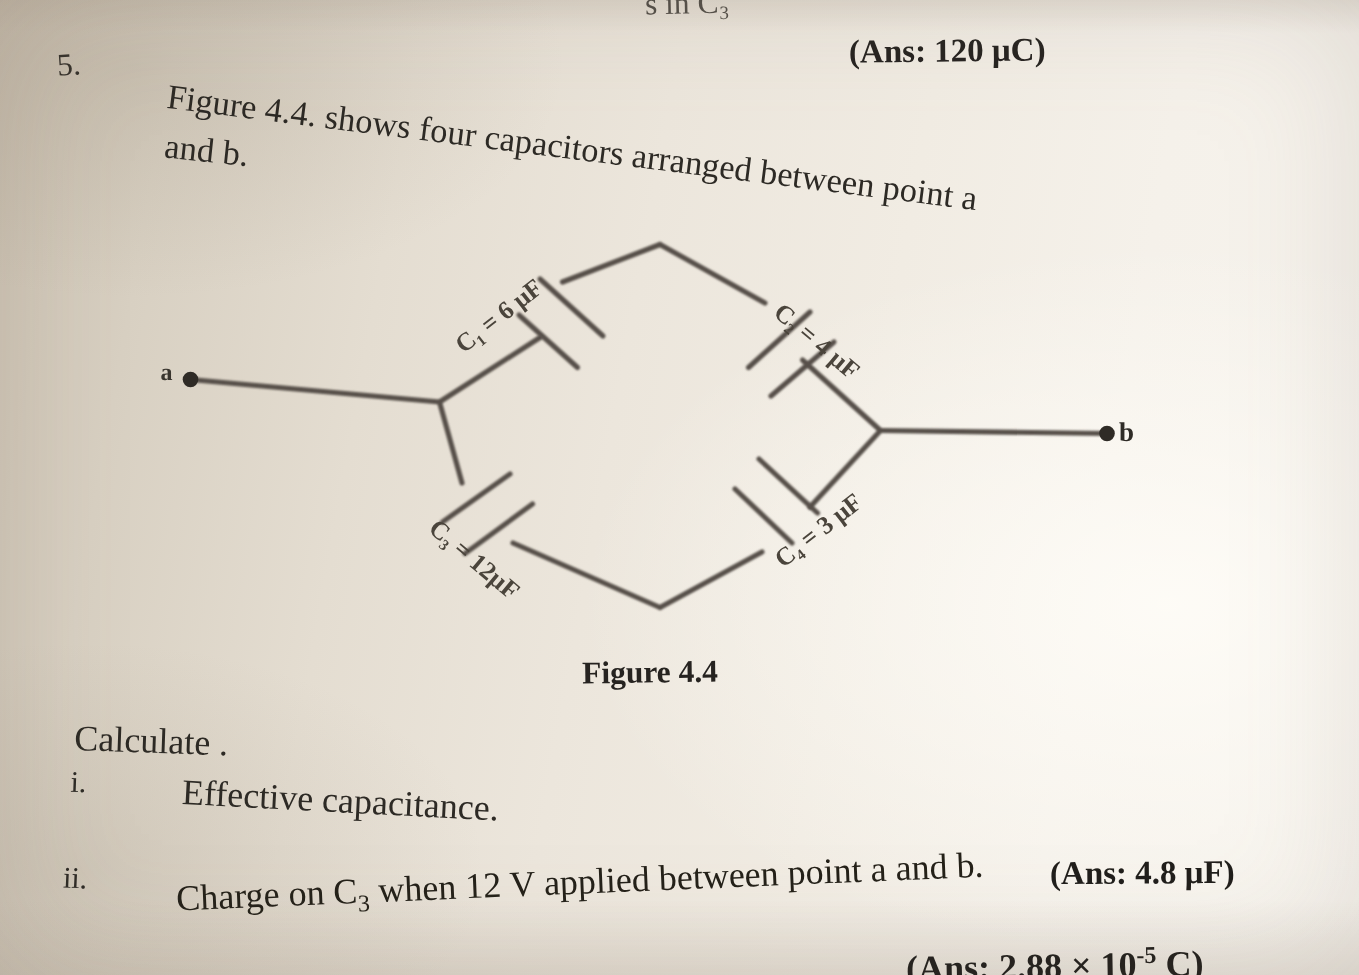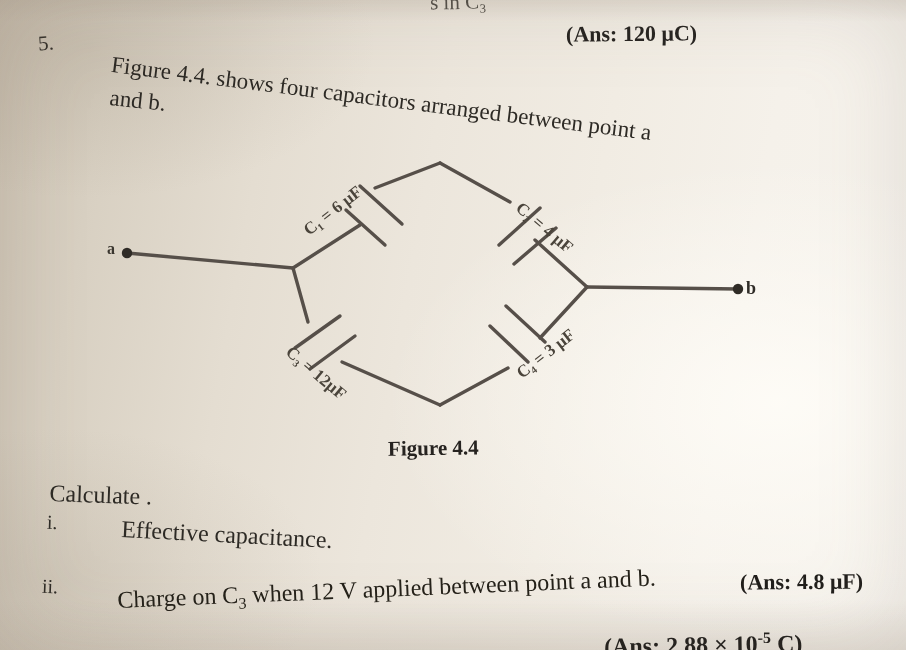--- a/index.html
+++ b/index.html
@@ -177,21 +177,21 @@
     color: #2d2a25;
   }
   #item-i-text {
     left: 122px; top: 517px;
     font-size: 24px;
     transform: rotate(3.0deg);
     transform-origin: left top;
     color: #2d2a25;
   }
   #ans-ii {
-    left: 740px; top: 570px;
+    left: 700px; top: 570px;
     font-size: 22px;
     font-weight: bold;
     transform: rotate(-0.4deg);
     color: #201e1b;
   }
   #item-ii-num {
     left: 42px; top: 576px;
     font-size: 20px;
     transform: rotate(2.5deg);
     color: #2d2a25;

